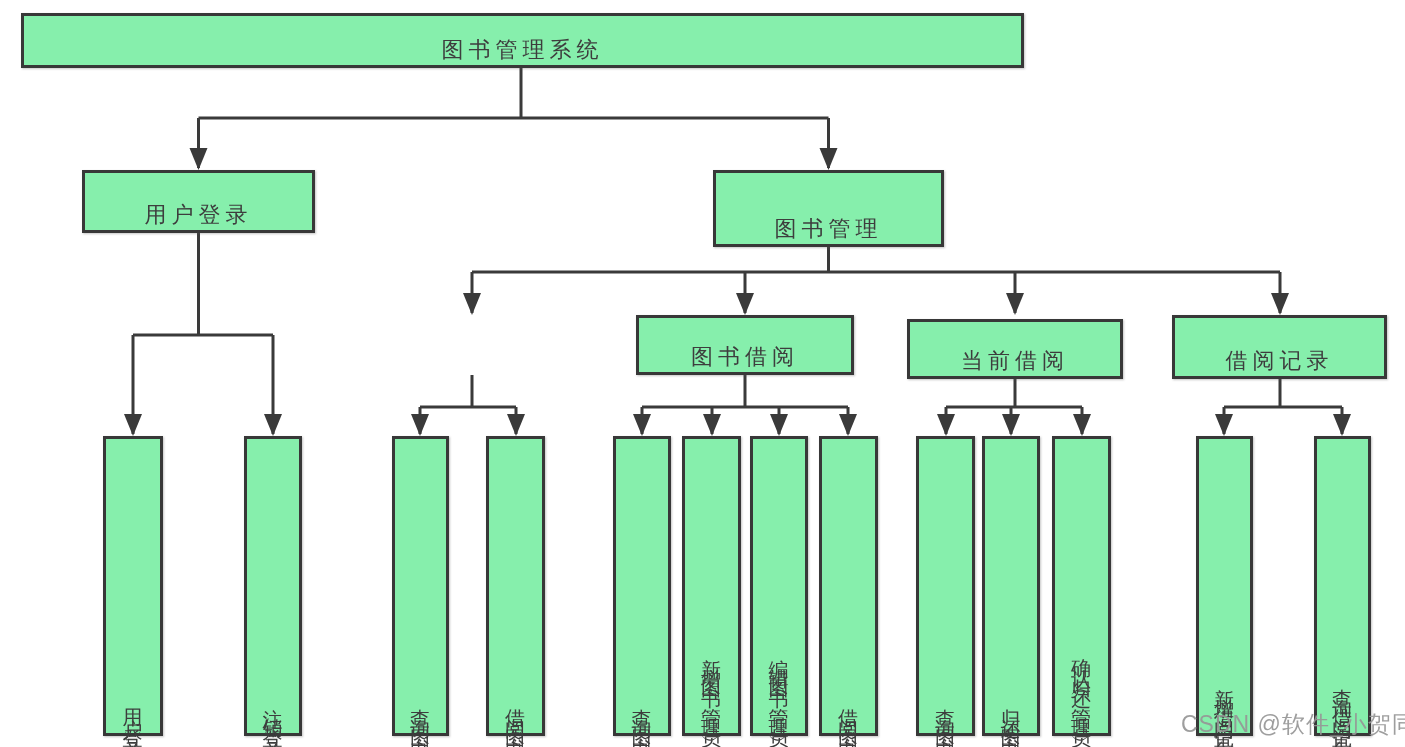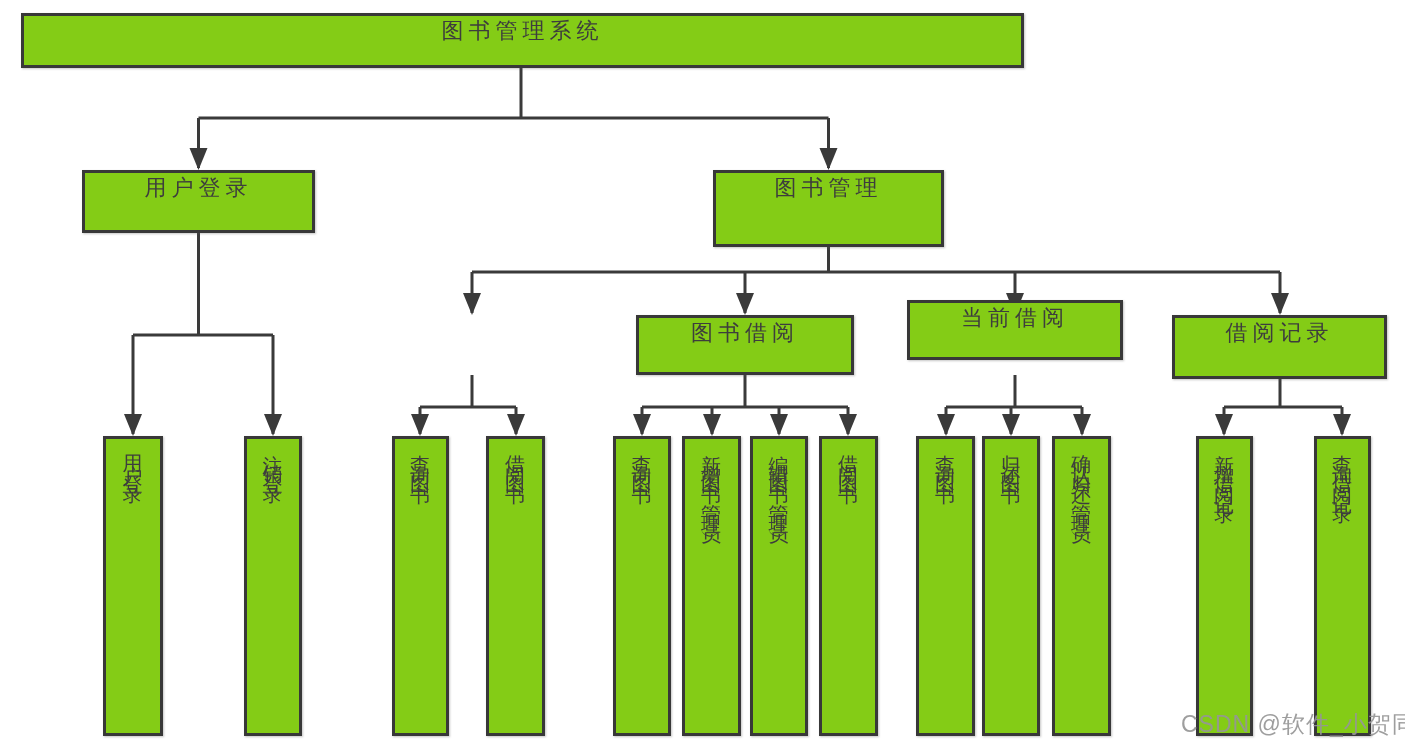--- a/index.html
+++ b/index.html
@@ -21,25 +21,25 @@
     fill: none;
     stroke: #3a3a3a;
     stroke-width: 3;
   }
   .connectors polygon {
     fill: #3a3a3a;
     stroke: none;
   }
   .node {
     position: absolute;
-    background: #84cc16;
+    background: #86efac;
     border: 3px solid #383838;
     box-sizing: border-box;
     display: flex;
-    align-items: flex-start;
+    align-items: flex-end;
     justify-content: center;
     color: #3d3d3d;
     z-index: 2;
     box-shadow: 1px 1px 2px rgba(90,90,90,0.35);
   }
   .node.h { font-size: 22px; letter-spacing: 5px; }
   .node.v {
     font-size: 20px;
   }
   .node.v span {
@@ -108,21 +108,21 @@
   <div class="node h" style="left:82px;top:170px;width:233px;height:63px">
     <span>用户登录</span>
   </div>
   <div class="node h" style="left:713px;top:170px;width:231px;height:77px">
     <span>图书管理</span>
   </div>
 
   <div class="node h" style="left:636px;top:315px;width:218px;height:60px">
     <span>图书借阅</span>
   </div>
-  <div class="node h" style="left:907px;top:300px;width:216px;height:60px">
+  <div class="node h" style="left:907px;top:319px;width:216px;height:60px">
     <span>当前借阅</span>
   </div>
   <div class="node h" style="left:1172px;top:315px;width:215px;height:64px">
     <span>借阅记录</span>
   </div>
 
   <div class="node v" style="left:103px;top:436px;width:60px;height:300px">
     <span>用户登录</span>
   </div>
   <div class="node v" style="left:244px;top:436px;width:58px;height:300px">

